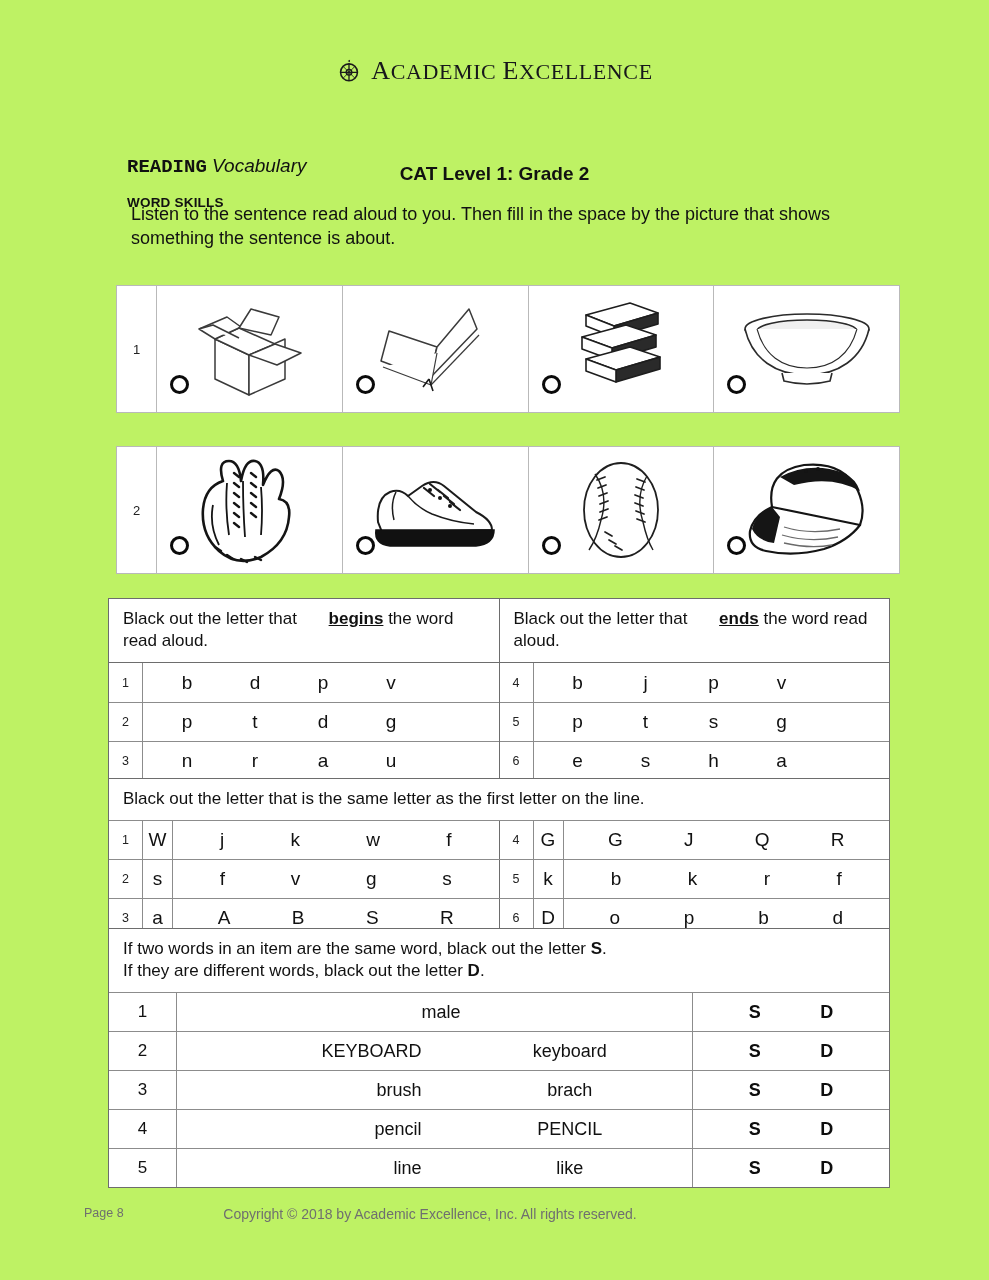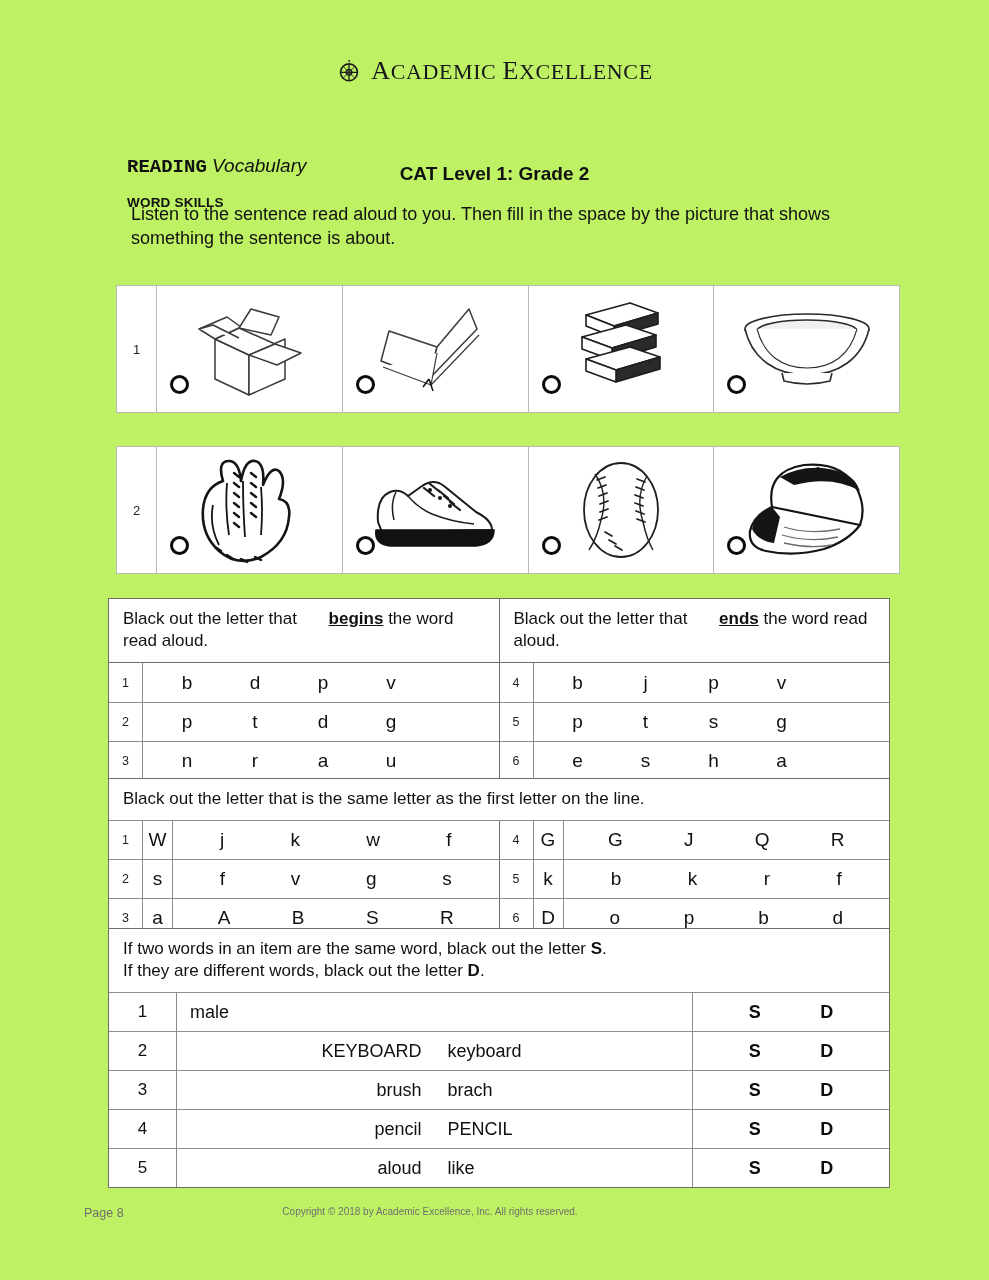--- a/index.html
+++ b/index.html
@@ -264,21 +264,21 @@
   }
   .wword-a {
     flex: 1 1 0;
     text-align: right;
     padding-right: 13px;
     font-size: 18px;
     color: #111;
   }
   .wword-b {
     flex: 1 1 0;
-    text-align: left;
+    text-align: center;
     padding-left: 13px;
     font-size: 18px;
     color: #111;
   }
   .wsd {
     flex: 0 0 196px;
     display: flex;
     align-items: center;
     justify-content: space-around;
     padding: 0 26px;
@@ -293,21 +293,21 @@
     top: 1206px;
     font-size: 12.5px;
     color: #6f6f6f;
   }
   .footer-copy {
     position: absolute;
     left: 0;
     top: 1206px;
     width: 860px;
     text-align: center;
-    font-size: 10px;
+    font-size: 14px;
     color: #6f6f6f;
   }
 </style>
 </head>
 <body>
 
 <div class="page">
 
   <div class="brand">
     <svg class="brand-mark" viewBox="0 0 40 40">
@@ -657,21 +657,21 @@
       </div>
       <div class="wsd">
         <span>S</span>
         <span>D</span>
       </div>
     </div>
 
     <div class="wrow">
       <div class="wnum">5</div>
       <div class="wpair">
-        <div class="wword-a">aloud</div>
+        <div class="wword-a">line</div>
         <div class="wword-b">like</div>
       </div>
       <div class="wsd">
         <span>S</span>
         <span>D</span>
       </div>
     </div>
   </div>
 
   <div class="footer-page">Page 8</div>

